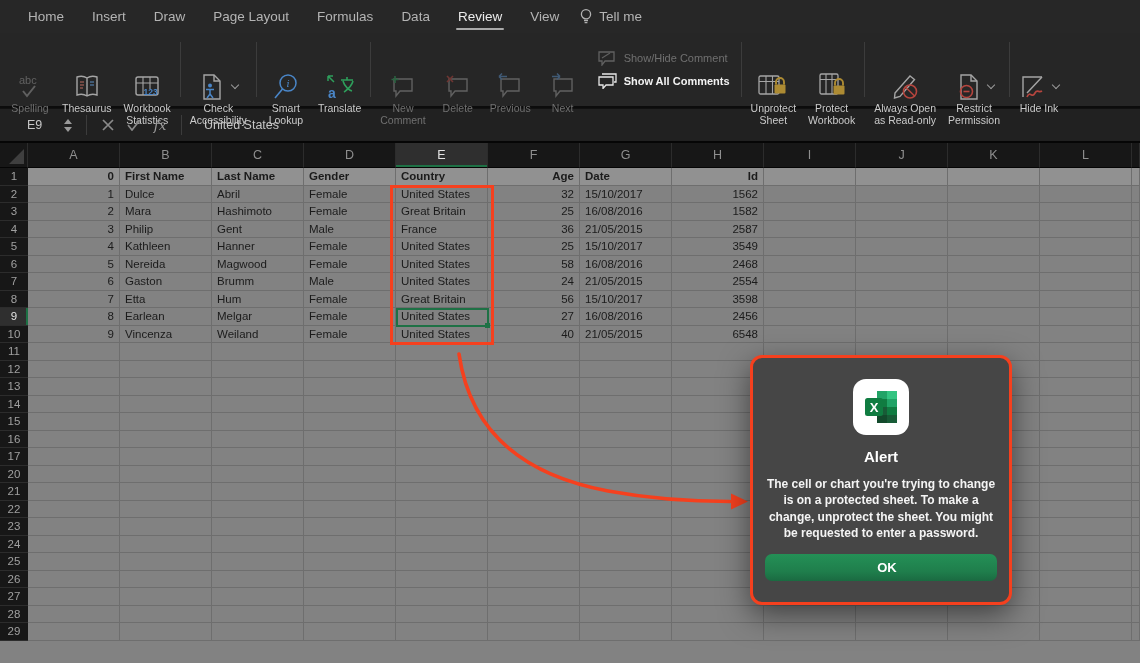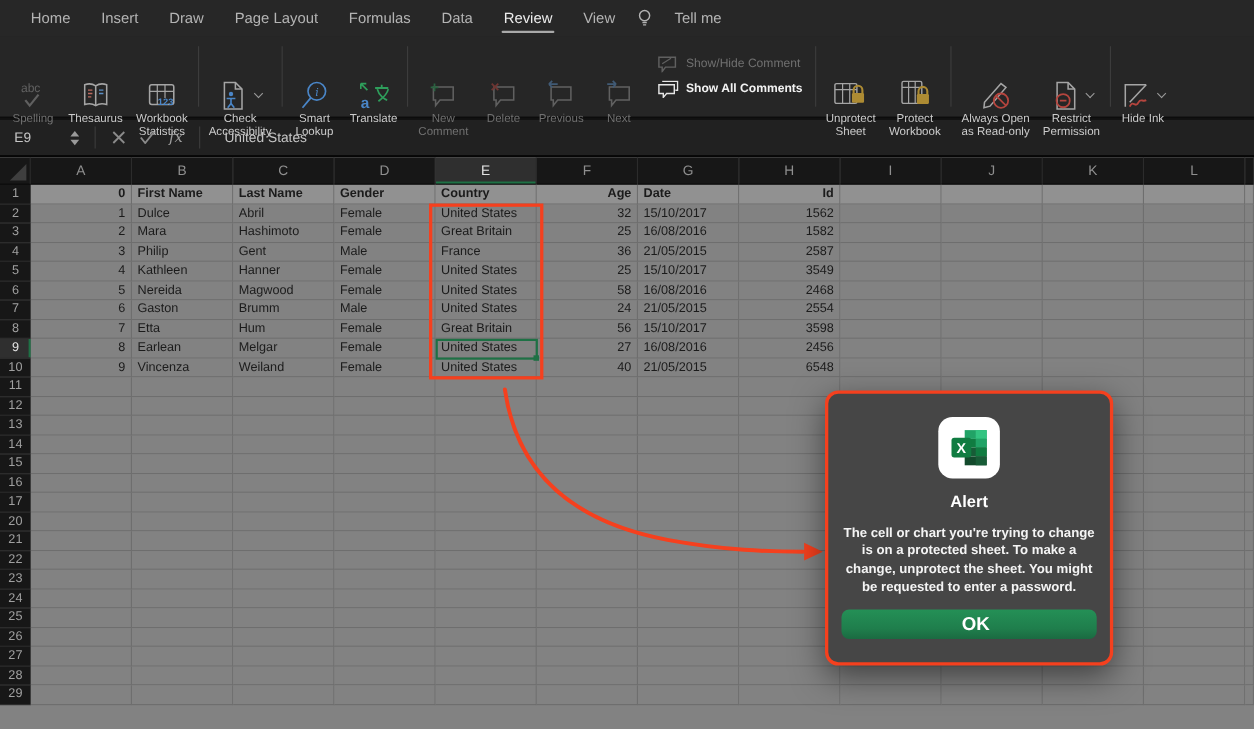--- a/index.html
+++ b/index.html
@@ -11,21 +11,21 @@
   html,body{width:1140px;height:663px;overflow:hidden;background:#262626;
     font-family:"Liberation Sans",sans-serif;-webkit-font-smoothing:antialiased;}
 
   
   .menubar{height:33px;background:#272727;display:flex;align-items:center;padding-left:14px;}
   .tab{position:relative;color:#b4b4b4;font-size:13.5px;padding:0 14px;height:33px;
     display:flex;align-items:center;cursor:default;}
   .tab.active{color:#ececec;}
   .tab.active::after{content:"";position:absolute;left:12px;right:12px;bottom:3px;height:2px;
     background:#a9a9a9;border-radius:2px;}
-  .tellme{display:flex;align-items:center;gap:20px;color:#b4b4b4;font-size:13.5px;padding:0 6px;}
+  .tellme{display:flex;align-items:center;gap:6px;color:#b4b4b4;font-size:13.5px;padding:0 6px;}
 
   
   .ribbon{height:75px;background:#262626;border-bottom:2px solid #0c0c0c;
     display:flex;align-items:stretch;padding:0 4px;}
   .rb{display:flex;flex-direction:column;align-items:center;justify-content:flex-start;
     padding:7px 6px 3px;min-width:52px;cursor:default;}
   .rb .ic{height:32px;display:flex;align-items:center;justify-content:flex-end;gap:2px;margin-top:32px;}
   .rb .lb{font-size:10.5px;line-height:1.18;text-align:center;white-space:pre-line;color:#cbcbcb;}
   .rb.dim svg{opacity:.5;}
   .rb.dim .lb{color:#707070;}
@@ -34,21 +34,21 @@
   .srow{display:flex;align-items:center;gap:7px;font-size:11px;color:#cdcdcd;cursor:default;text-align:right;}
   .srow.dim{color:#707070;}
   .srow.dim svg{opacity:.5;}
   .srow.bright{color:#f2f2f2;font-weight:700;}
   .chev{width:6px;height:6px;border-right:1.4px solid #9a9a9a;border-bottom:1.4px solid #9a9a9a;
     transform:rotate(45deg);margin-left:2px;margin-top:-4px;}
 
   
   .fbar{height:35px;background:#212121;border-top:1px solid #111;border-bottom:2px solid #060606;
     display:flex;align-items:center;color:#c6c6c6;font-size:12.5px;}
-  .namebox{width:58px;padding-left:13px;}
+  .namebox{width:58px;padding-left:27px;}
   .stepper{display:flex;flex-direction:column;gap:3px;width:20px;align-items:center;}
   .tri-up{width:0;height:0;border-left:4px solid transparent;border-right:4px solid transparent;
     border-bottom:5px solid #9a9a9a;}
   .tri-dn{width:0;height:0;border-left:4px solid transparent;border-right:4px solid transparent;
     border-top:5px solid #9a9a9a;}
   .fdiv{width:1px;height:20px;background:#3c3c3c;margin:0 8px;}
   .fico{width:26px;display:flex;justify-content:center;align-items:center;}
   .fxtxt{font-family:"DejaVu Serif",serif;font-style:italic;color:#9d9d9d;font-size:13.5px;}
   .fval{padding-left:14px;color:#c6c6c6;}
 
@@ -87,21 +87,21 @@
   .dialog{position:absolute;left:750px;top:212px;width:262px;height:250px;background:#464646;
     border:3px solid var(--acc);border-radius:12px;box-shadow:0 10px 30px rgba(0,0,0,.5);
     display:flex;flex-direction:column;align-items:center;padding:21px 14px 14px;}
   .apptile{width:56px;height:56px;background:#fff;border-radius:13px;
     display:flex;align-items:center;justify-content:center;}
   .dtitle{margin-top:13px;color:#fff;font-size:15px;font-weight:700;}
   .dmsg{margin-top:11px;width:236px;text-align:center;color:#f4f4f4;font-size:12px;
     font-weight:600;line-height:1.36;}
   .okbtn{margin-top:13px;width:232px;height:27px;border:none;border-radius:7px;
     background:linear-gradient(180deg,#249056,var(--okgreen) 65%,#1a6a41);
-    color:#fff;font-size:17px;font-weight:700;font-family:inherit;cursor:pointer;padding-left:12px;}
+    color:#fff;font-size:13px;font-weight:700;font-family:inherit;cursor:pointer;padding-left:12px;}
 </style>
 </head>
 <body>
 
 <nav class="menubar">
   <div style="display:flex">
       <div class="tab">Home</div>
       <div class="tab">Insert</div>
       <div class="tab">Draw</div>
       <div class="tab">Page Layout</div>

